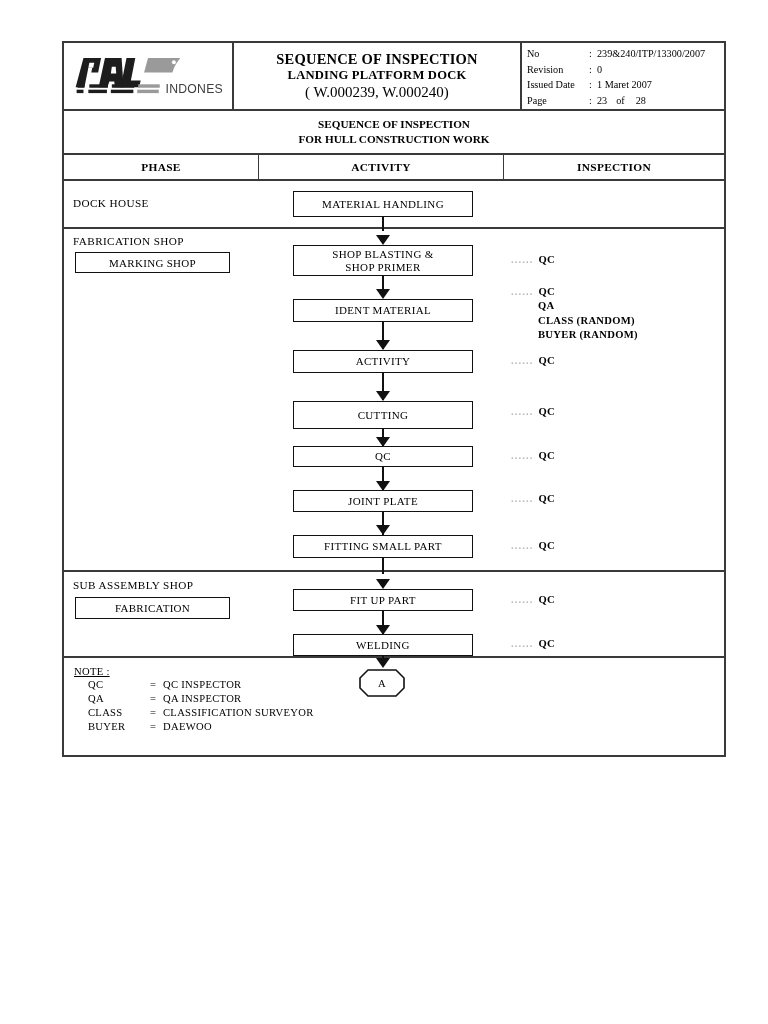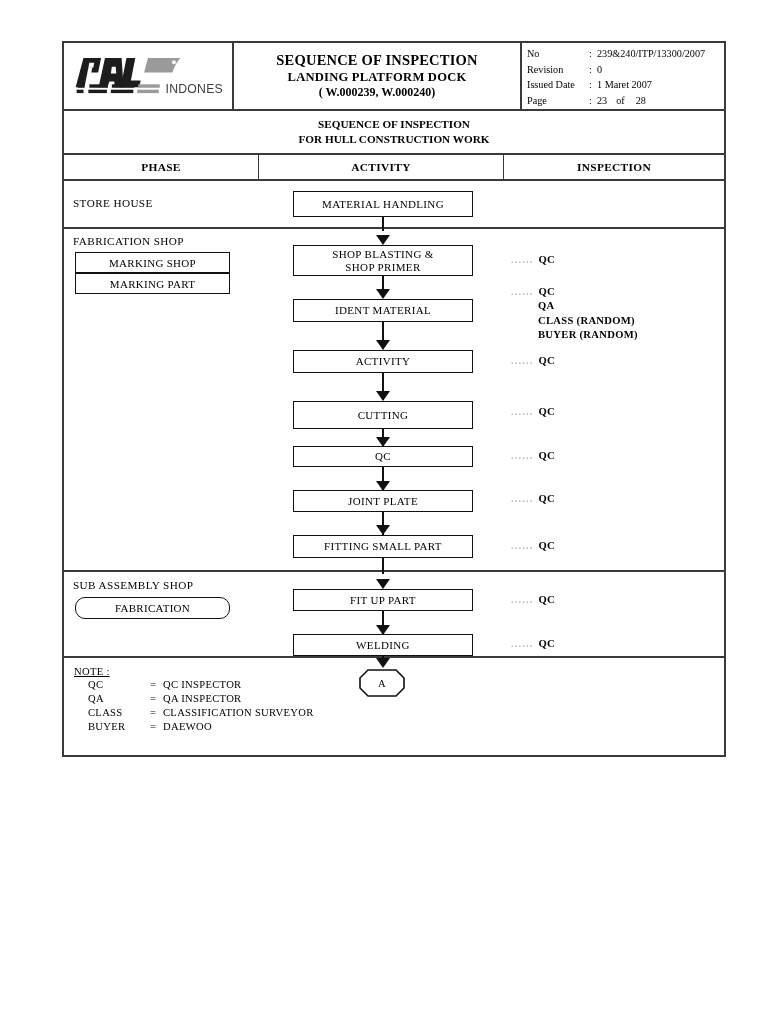--- a/index.html
+++ b/index.html
@@ -15,21 +15,21 @@
     position:absolute;left:62px;top:41px;width:664px;height:716px;
     border:2px solid #3a3a3a;background:#fff;box-sizing:border-box;
   }
 
   
   .title-block{display:flex;border-bottom:2px solid #3a3a3a;height:68px;box-sizing:border-box;}
   .tb-logo{width:170px;border-right:2px solid #3a3a3a;display:flex;align-items:center;justify-content:center;box-sizing:border-box;}
   .tb-title{flex:1;border-right:2px solid #3a3a3a;display:flex;flex-direction:column;align-items:center;justify-content:center;box-sizing:border-box;text-align:center;}
   .tb-title .t1{font-weight:bold;font-size:14.5px;letter-spacing:.2px;line-height:1.18;}
   .tb-title .t2{font-weight:bold;font-size:12.6px;letter-spacing:.2px;line-height:1.2;}
-  .tb-title .t3{font-weight:bold;font-size:12px;line-height:1.25;}
+  .tb-title .t3{font-weight:normal;font-size:15px;line-height:1.25;}
   .tb-meta{width:202px;box-sizing:border-box;padding:3px 0 0 5px;font-size:10.2px;}
   .meta-row{display:flex;line-height:1.52;white-space:nowrap;}
   .meta-k{width:62px;flex:none;}
   .meta-c{width:8px;flex:none;}
   .meta-v{flex:1;}
   .meta-v .pg-of{margin:0 9px;}
   .meta-v .pg-n{margin-left:2px;}
 
   
   .logo{width:148px;height:44px;display:block;}
@@ -163,30 +163,29 @@
     <div>FOR HULL CONSTRUCTION WORK</div>
   </div>
 
   <div class="colhead">
     <div class="ch-phase">PHASE</div>
     <div class="ch-act">ACTIVITY</div>
     <div class="ch-insp">INSPECTION</div>
   </div>
 
   <div class="band" style="height:48px;">
-    <div class="band-label" style="left:9px;top:16px;">STORE  HOUSE</div>
+    <div class="band-label" style="left:9px;top:16px;">DOCK  HOUSE</div>
     <div class="act-box" style="top:10px;height:26px;">MATERIAL  HANDLING</div>
     <div class="conn" style="top:36px;height:14px;"></div>
   </div>
 
   <div class="band" style="height:343px;">
     <div class="band-label" style="left:9px;top:6px;">FABRICATION   SHOP</div>
 
     <div class="phase-box" style="left:11px;top:23px;width:155px;height:21px;">MARKING SHOP</div>
-    <div class="phase-box" style="left:11px;top:44px;width:155px;height:21px;">MARKING PART</div>
 
     <div class="arrow" style="top:6px;"></div>
 
     <div class="act-box" style="top:16px;height:31px;flex-direction:column;">
       <span>SHOP  BLASTING  &amp;</span>
       <span>SHOP  PRIMER</span>
     </div>
     <div class="insp" style="top:24px;">
       <span class="dots">......</span><span>QC</span>
     </div>
@@ -233,21 +232,21 @@
 
     <div class="act-box" style="top:306px;height:23px;">FITTING  SMALL  PART</div>
     <div class="insp" style="top:310px;">
       <span class="dots">......</span><span>QC</span>
     </div>
     <div class="conn" style="top:329px;height:16px;"></div>
   </div>
 
   <div class="band" style="height:86px;">
     <div class="band-label" style="left:9px;top:7px;">SUB ASSEMBLY SHOP</div>
-    <div class="phase-box" style="left:11px;top:25px;width:155px;height:22px;border-radius:10px;">FABRICATION</div>
+    <div class="phase-box" style="left:11px;top:25px;width:155px;height:22px;">FABRICATION</div>
 
     <div class="arrow" style="top:7px;"></div>
 
     <div class="act-box" style="top:17px;height:22px;">FIT UP PART</div>
     <div class="insp" style="top:21px;">
       <span class="dots">......</span><span>QC</span>
     </div>
     <div class="conn" style="top:39px;height:23px;"></div>
     <div class="arrow" style="top:53px;"></div>
 

